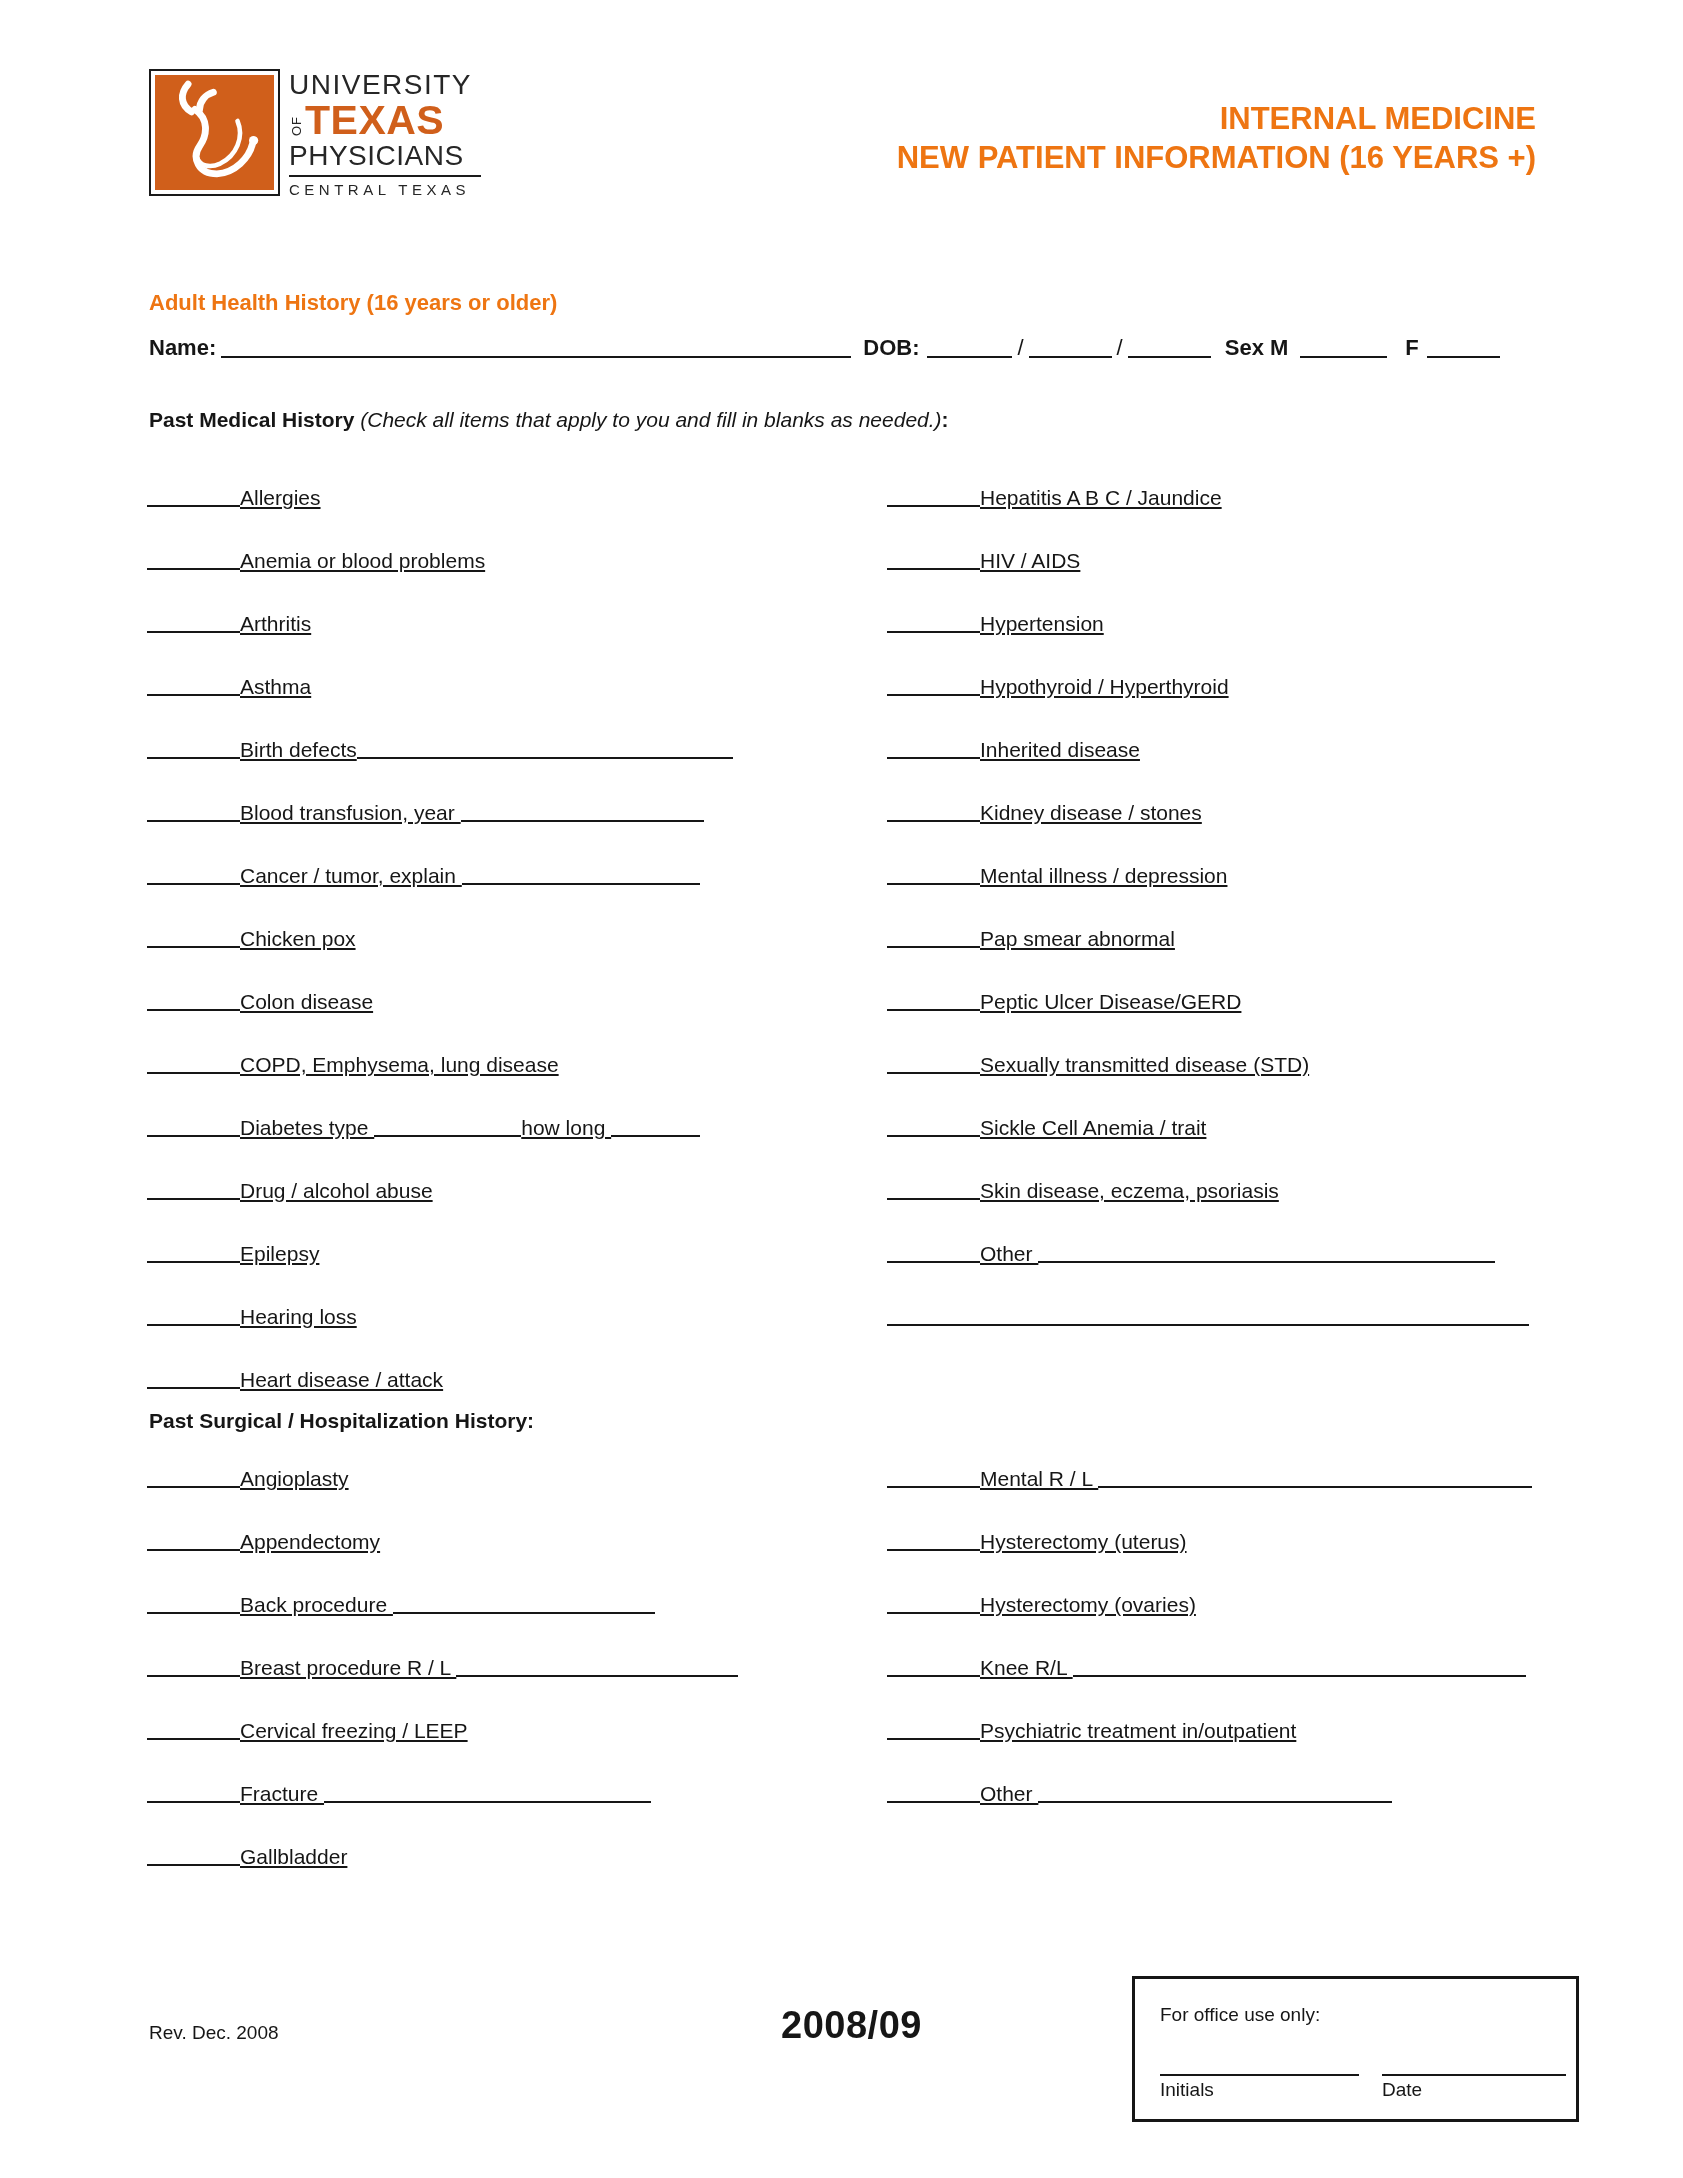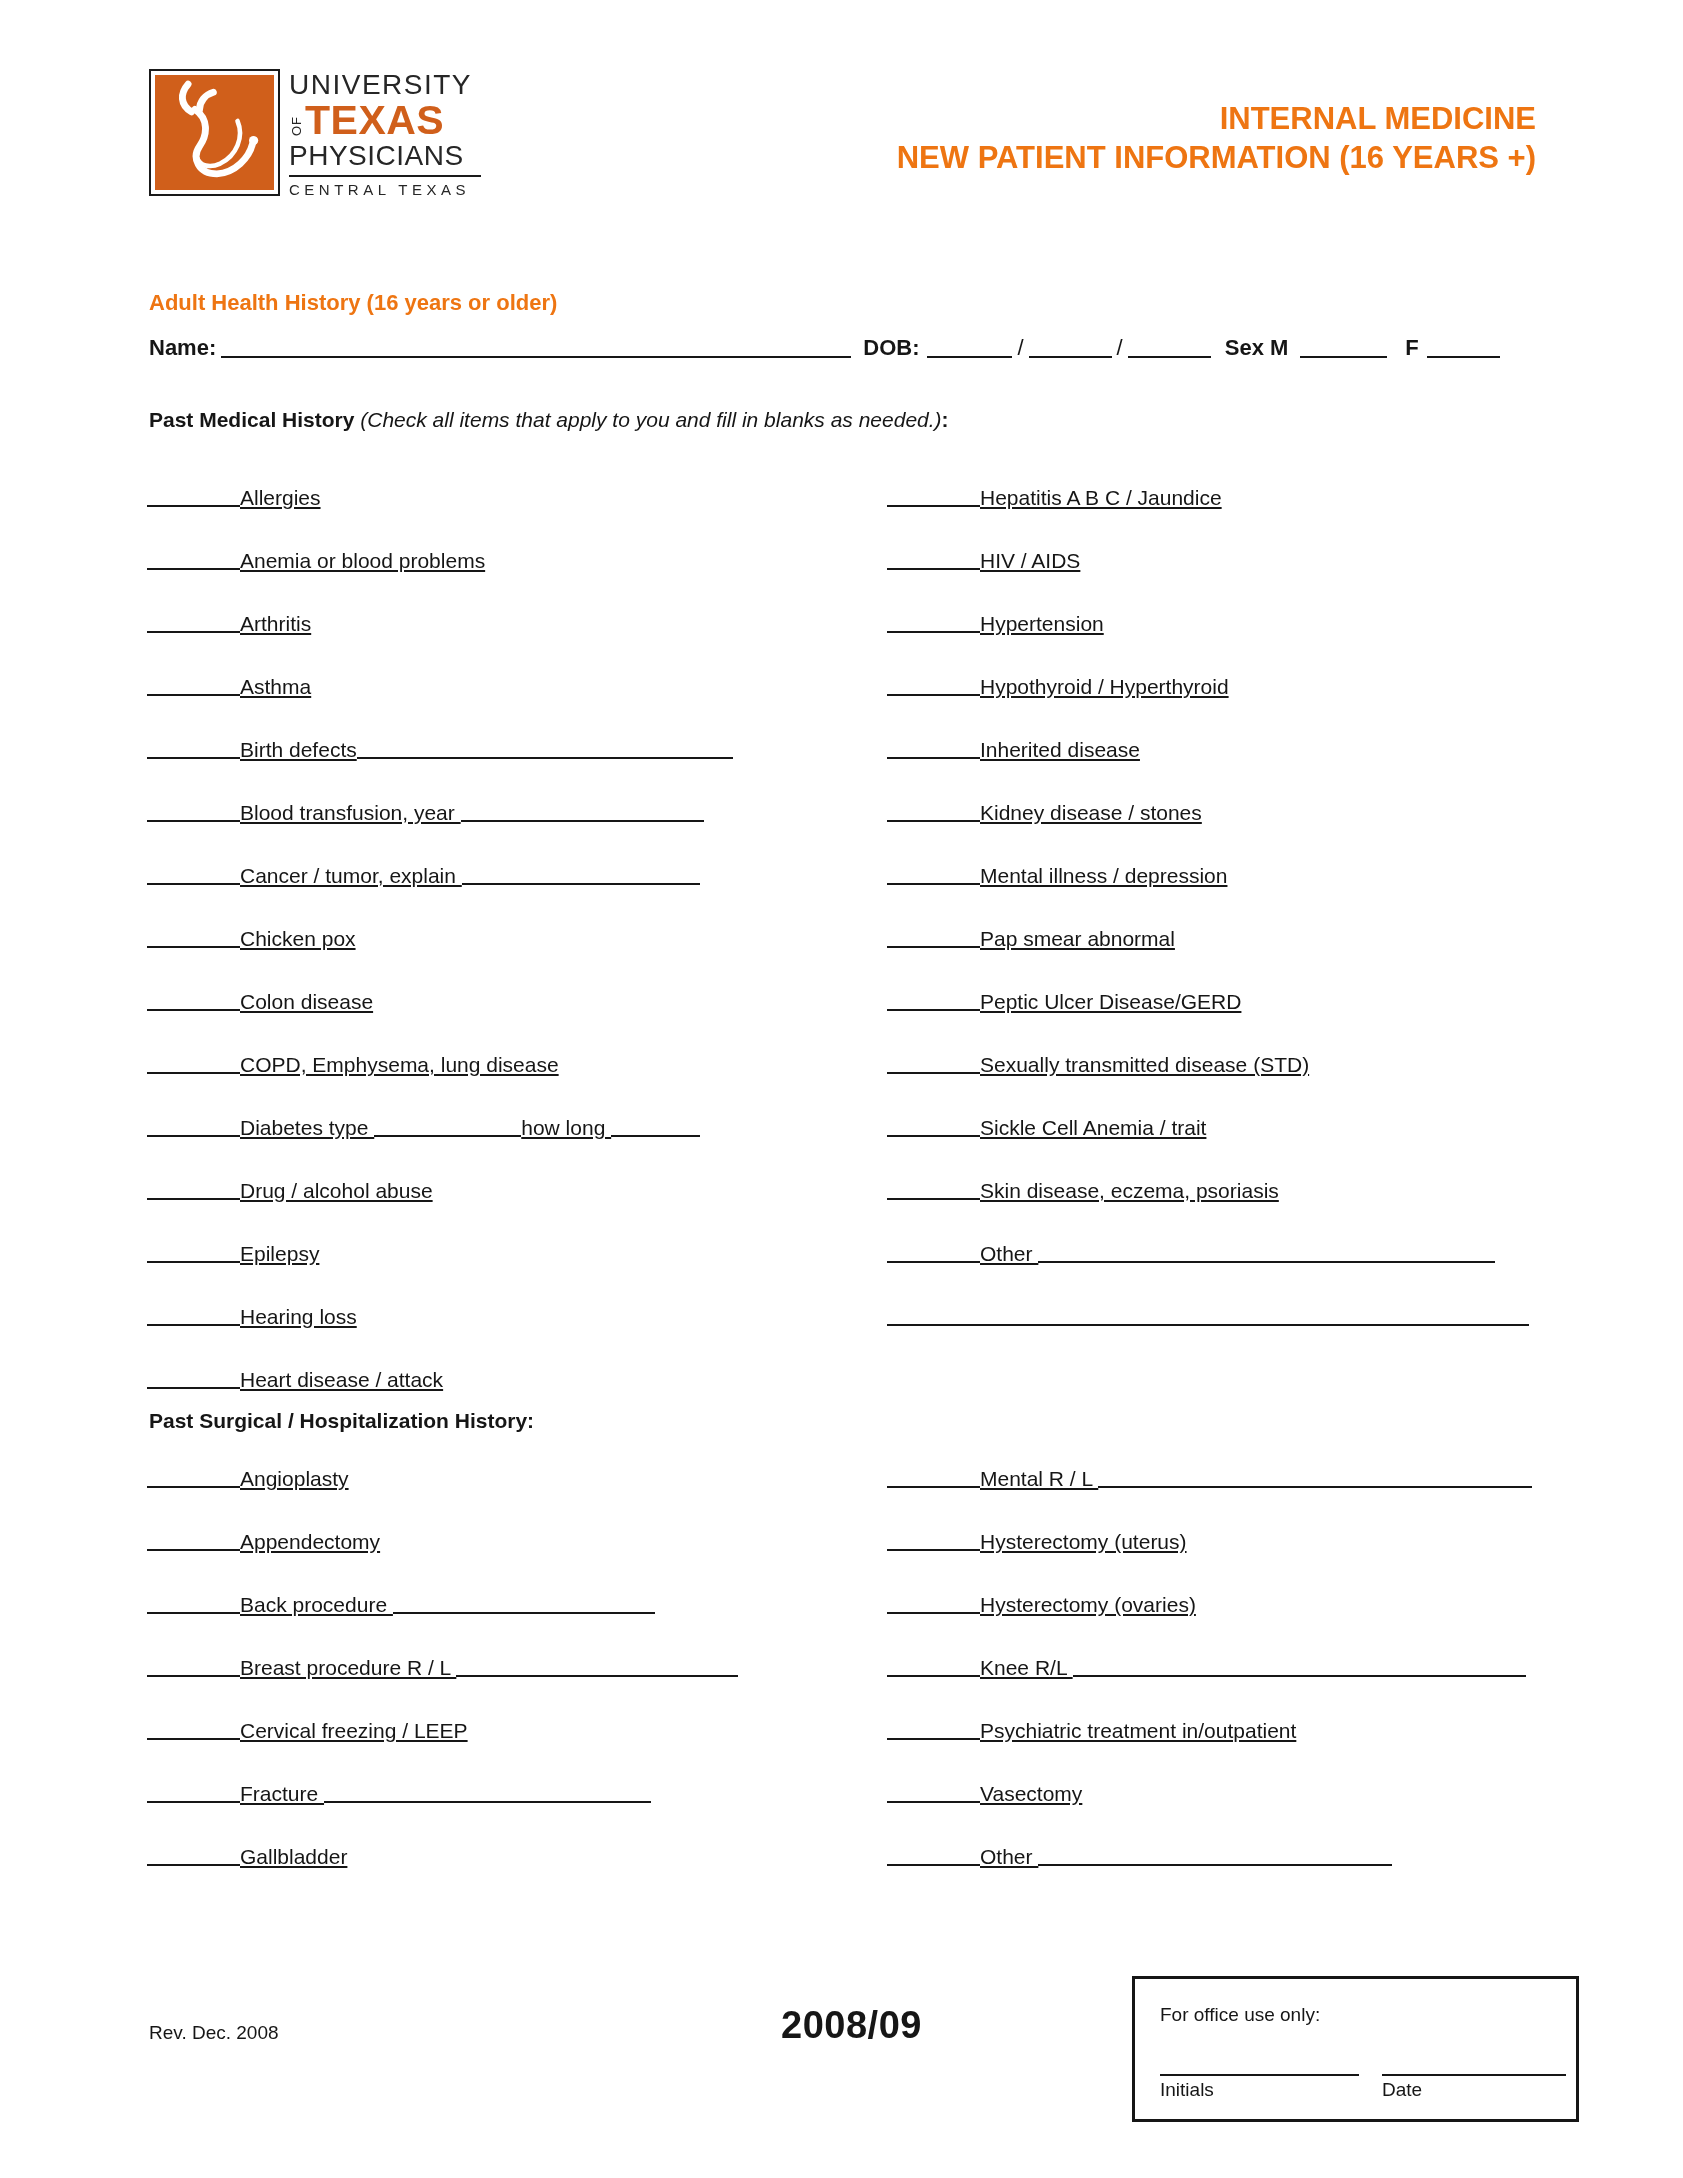--- a/index.html
+++ b/index.html
@@ -310,24 +310,20 @@
         <span class="blank" style="width: 93px;"></span>
         <span class="seg-text">Knee R/L </span>
         <span class="blank" style="width: 453px;"></span>
       </div>
       <div class="crow">
         <span class="blank" style="width: 93px;"></span>
         <span class="seg-text">Psychiatric treatment in/outpatient</span>
       </div>
       <div class="crow">
         <span class="blank" style="width: 93px;"></span>
-        <span class="seg-text">Vasectomy</span>
-      </div>
-      <div class="crow">
-        <span class="blank" style="width: 93px;"></span>
         <span class="seg-text">Other </span>
         <span class="blank" style="width: 354px;"></span>
       </div>
     </div>
 </div>
 
 <div class="footer-rev">Rev. Dec. 2008</div>
 <div class="footer-year">2008/09</div>
 
 <div class="office-box">

